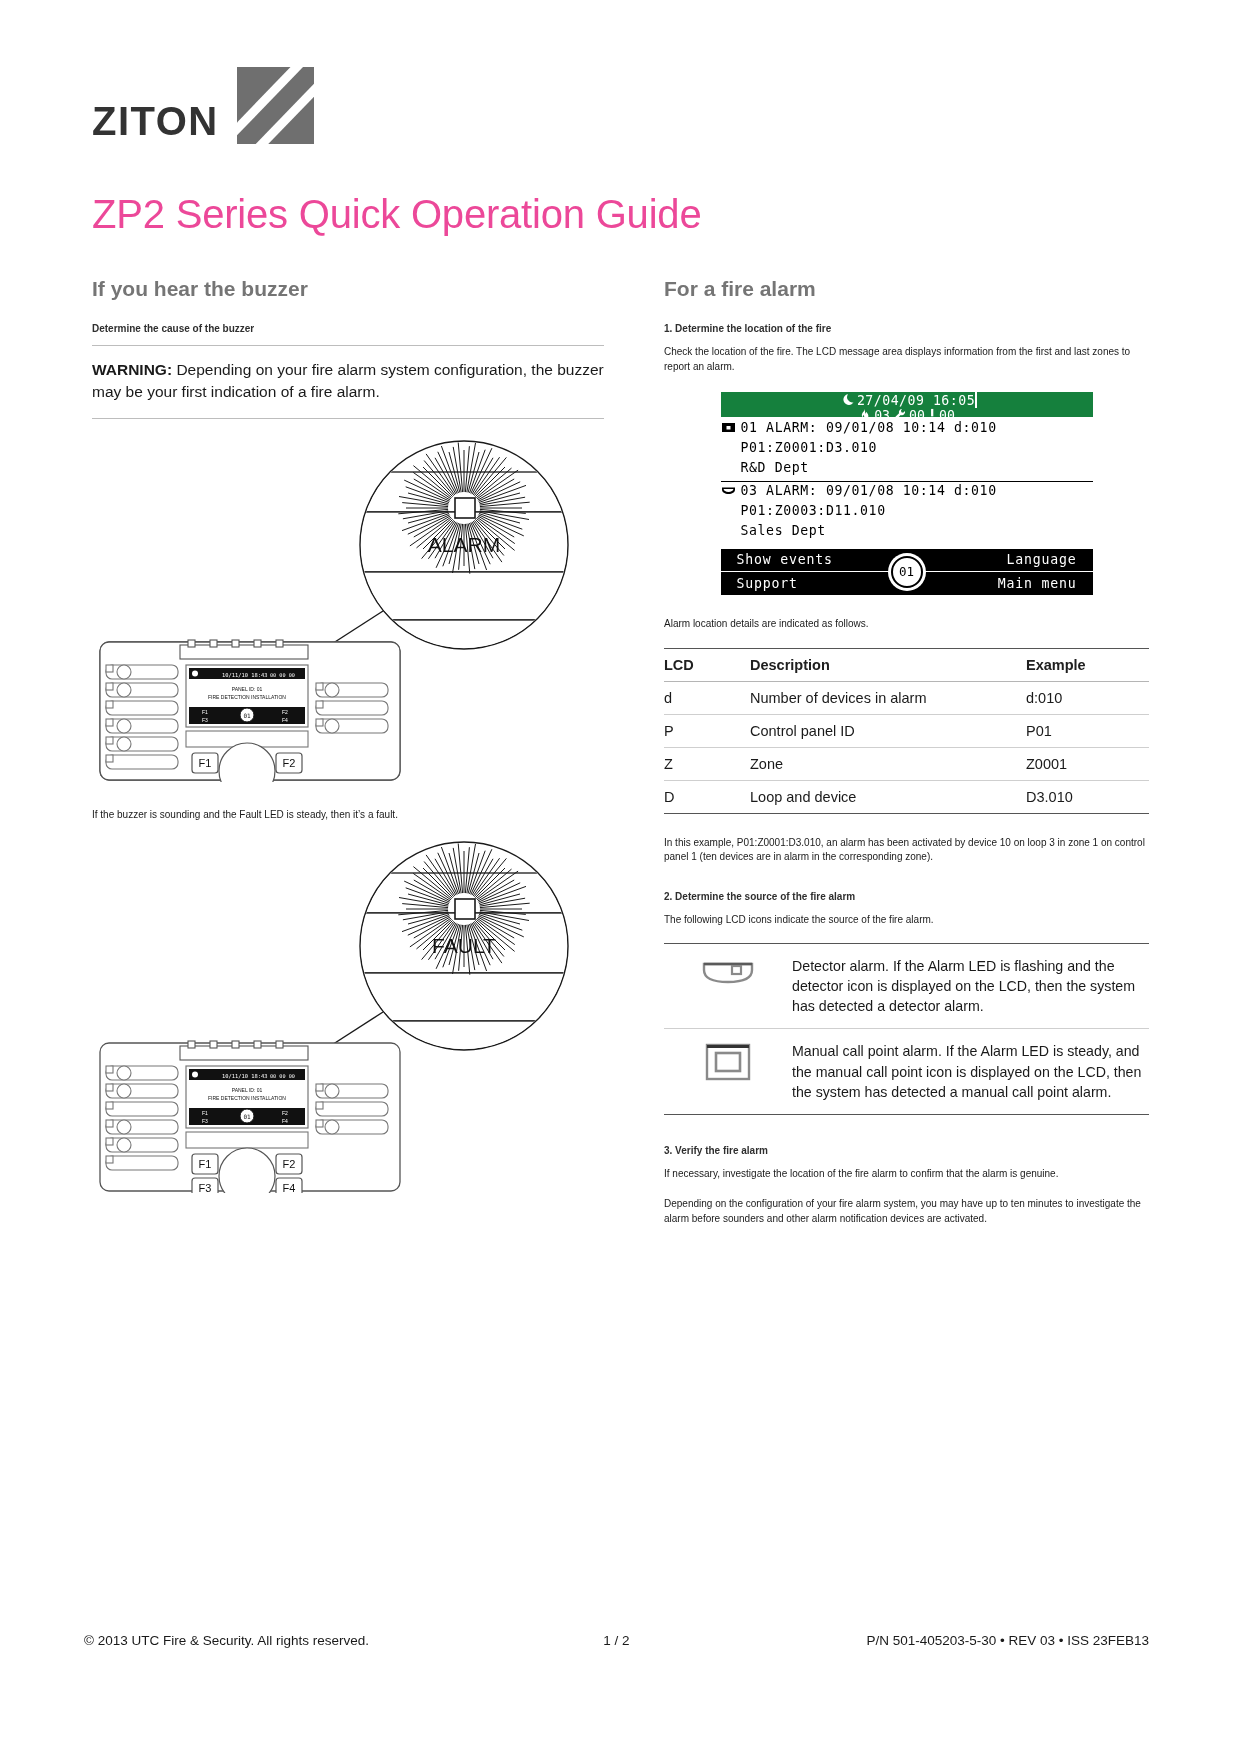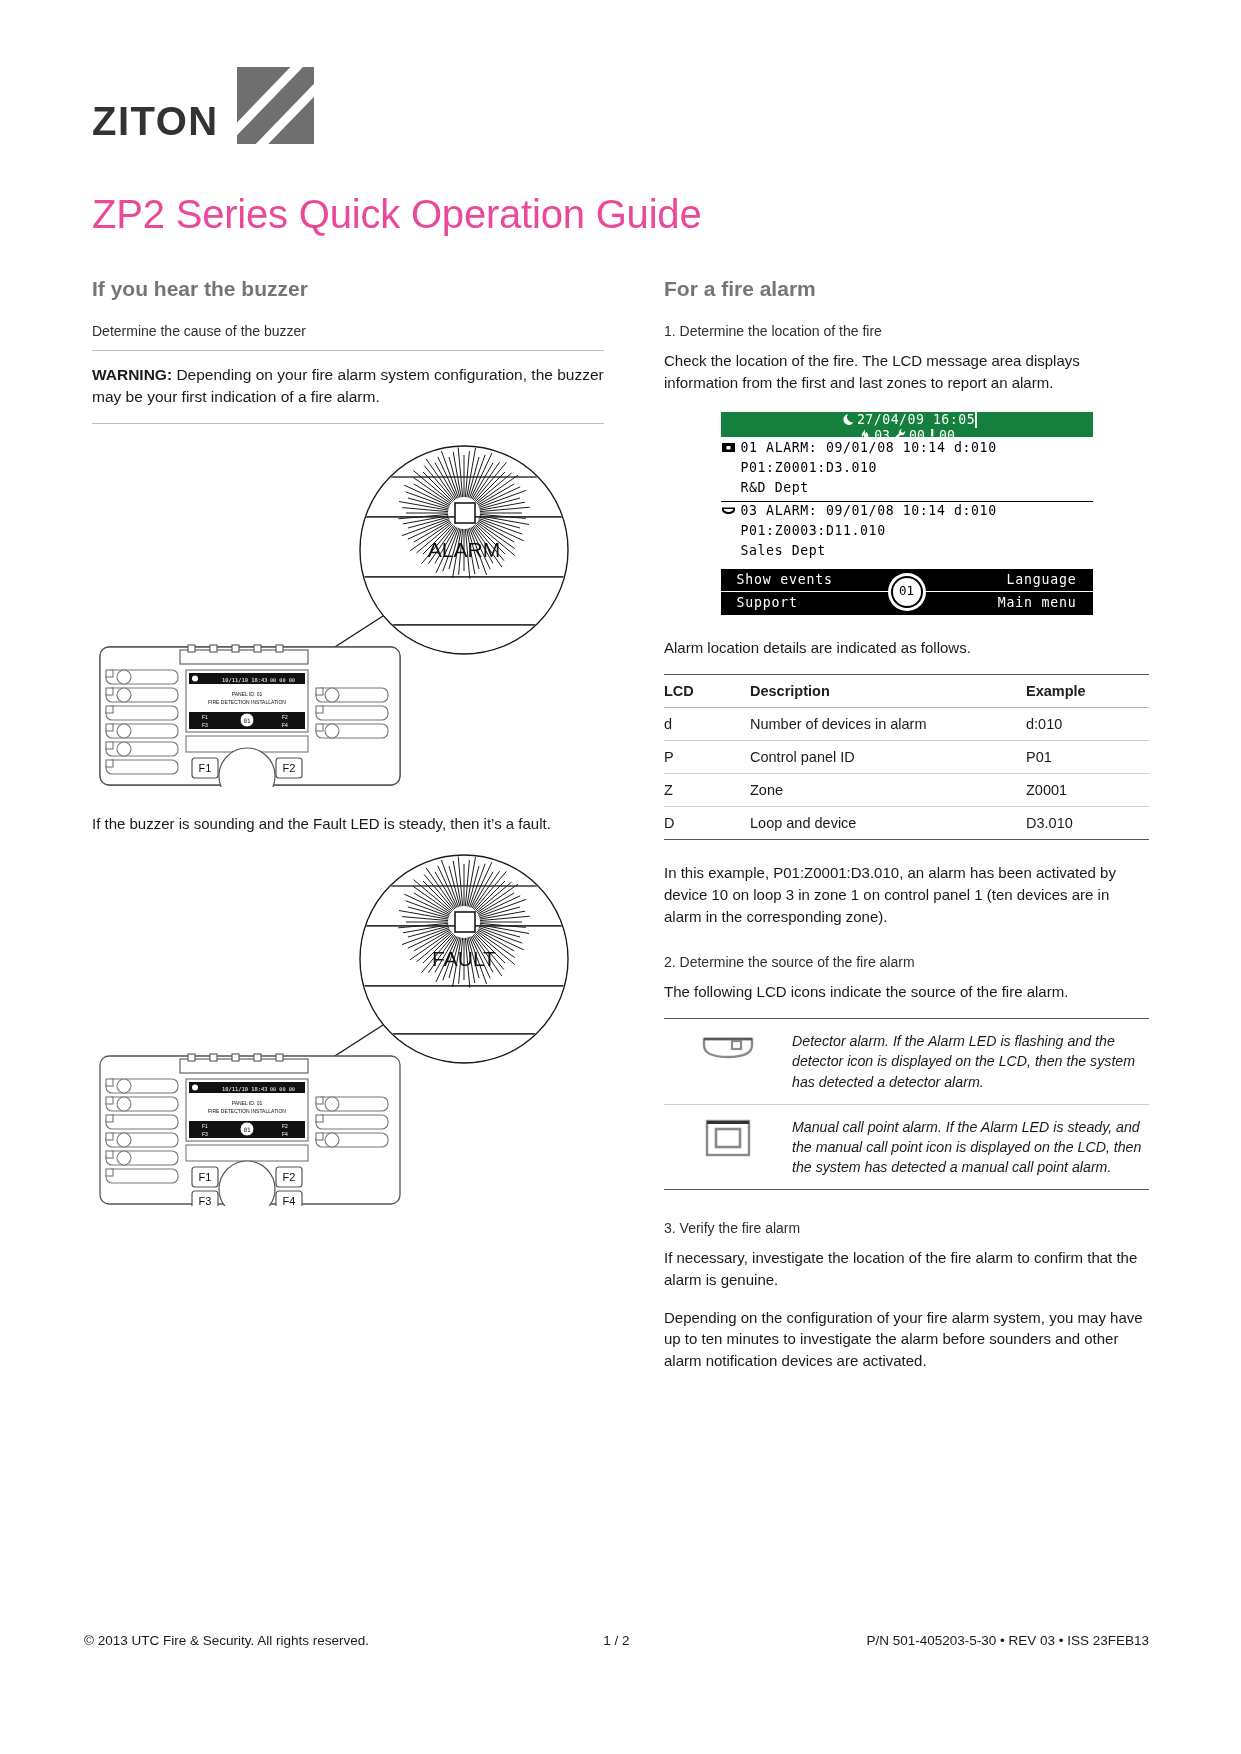--- a/index.html
+++ b/index.html
@@ -58,27 +58,27 @@
   .cols { display: flex; gap: 60px; }
   .col { width: 512px; }
 
   h2.sect {
     font-size: 21px;
     font-weight: bold;
     color: #757575;
     margin-bottom: 22px;
   }
   h3.sub {
-    font-size: 14px;
-    font-weight: normal;
+    font-size: 10px;
+    font-weight: bold;
     color: #2f2f2f;
     margin-bottom: 11px;
   }
   p.body {
-    font-size: 15px;
+    font-size: 10px;
     line-height: 1.45;
     color: #1a1a1a;
     margin-bottom: 16px;
   }
   .warn-box {
     border-top: 1px solid #bdbdbd;
     border-bottom: 1px solid #bdbdbd;
     padding: 13px 0 14px 0;
     margin-bottom: 18px;
   }
@@ -177,21 +177,20 @@
   table.dt .c1 { width: 86px; }
   table.dt .c2 { width: 276px; }
 
   table.icons { width: 100%; border-collapse: collapse; margin: 8px 0 26px 0; }
   table.icons td {
     padding: 12px 0 12px 0;
     border-bottom: 1px solid #cfcfcf;
     vertical-align: top;
     font-size: 14.2px;
     line-height: 1.42;
-    font-style: italic;
   }
   table.icons tr:first-child td { border-top: 1.5px solid #555; }
   table.icons tr:last-child td { border-bottom: 1.5px solid #555; }
   table.icons .ic { width: 128px; text-align: center; }
 
   
   .footer {
     position: absolute;
     left: 84px; right: 92px;
     bottom: 106px;

